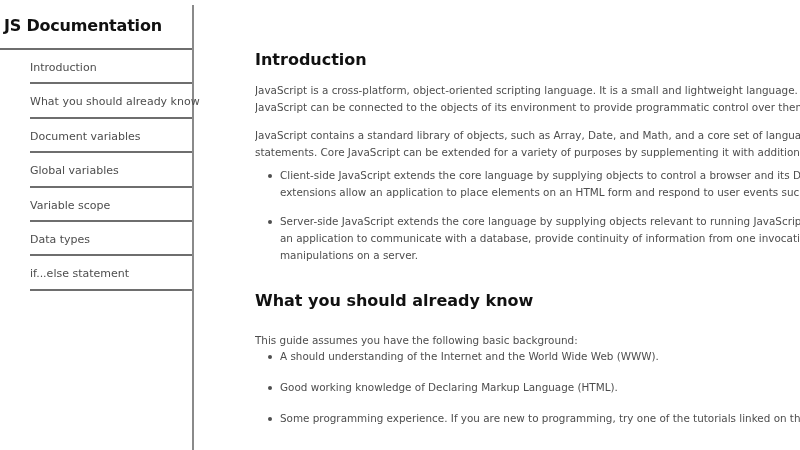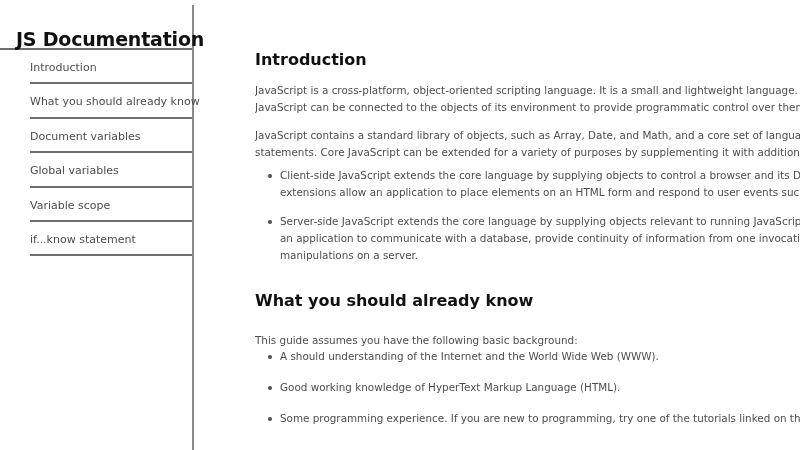--- a/index.html
+++ b/index.html
@@ -32,22 +32,22 @@
     left: 0;
     top: 0;
     width: 192px;
     height: 43px;
     border-bottom: 2px solid #6e6e6e;
   }
   .sidebar-title {
     position: absolute;
     left: 4px;
     top: 13px;
-    margin: 12px;
-    font-size: 19px;
+    margin: 0;
+    font-size: 16px;
     font-weight: bold;
     color: #111111;
     letter-spacing: -0.2px;
     white-space: nowrap;
     line-height: 1;
   }
   .nav {
     position: absolute;
     left: 30px;
     top: 45px;
@@ -160,21 +160,24 @@
       <li class="nav-item">
         <a class="nav-link">Document variables</a>
       </li>
       <li class="nav-item">
         <a class="nav-link">Global variables</a>
       </li>
       <li class="nav-item">
         <a class="nav-link">Variable scope</a>
       </li>
       <li class="nav-item">
-        <a class="nav-link">if...know statement</a>
+        <a class="nav-link">Data types</a>
+      </li>
+      <li class="nav-item">
+        <a class="nav-link">if...else statement</a>
       </li>
     </ul>
   </nav>
 
   <main class="main">
 
     <section>
       <h2 class="section-heading" style="top:52px;">Introduction</h2>
 
       <p class="para" style="top:82px;">
@@ -216,21 +219,21 @@
       <ul class="bullet-list" style="top:348px;">
         <li class="bullet-item" style="top:0;">
           <span class="bullet-dot"></span>
           <span class="bullet-text">
             <span class="line">A should understanding of the Internet and the World Wide Web (WWW).</span>
           </span>
         </li>
         <li class="bullet-item" style="top:31px;">
           <span class="bullet-dot"></span>
           <span class="bullet-text">
-            <span class="line">Good working knowledge of HyperText Markup Language (HTML).</span>
+            <span class="line">Good working knowledge of Declaring Markup Language (HTML).</span>
           </span>
         </li>
         <li class="bullet-item" style="top:62px;">
           <span class="bullet-dot"></span>
           <span class="bullet-text">
             <span class="line">Some programming experience. If you are new to programming, try one of the tutorials linked on the main page</span>
           </span>
         </li>
       </ul>
     </section>

